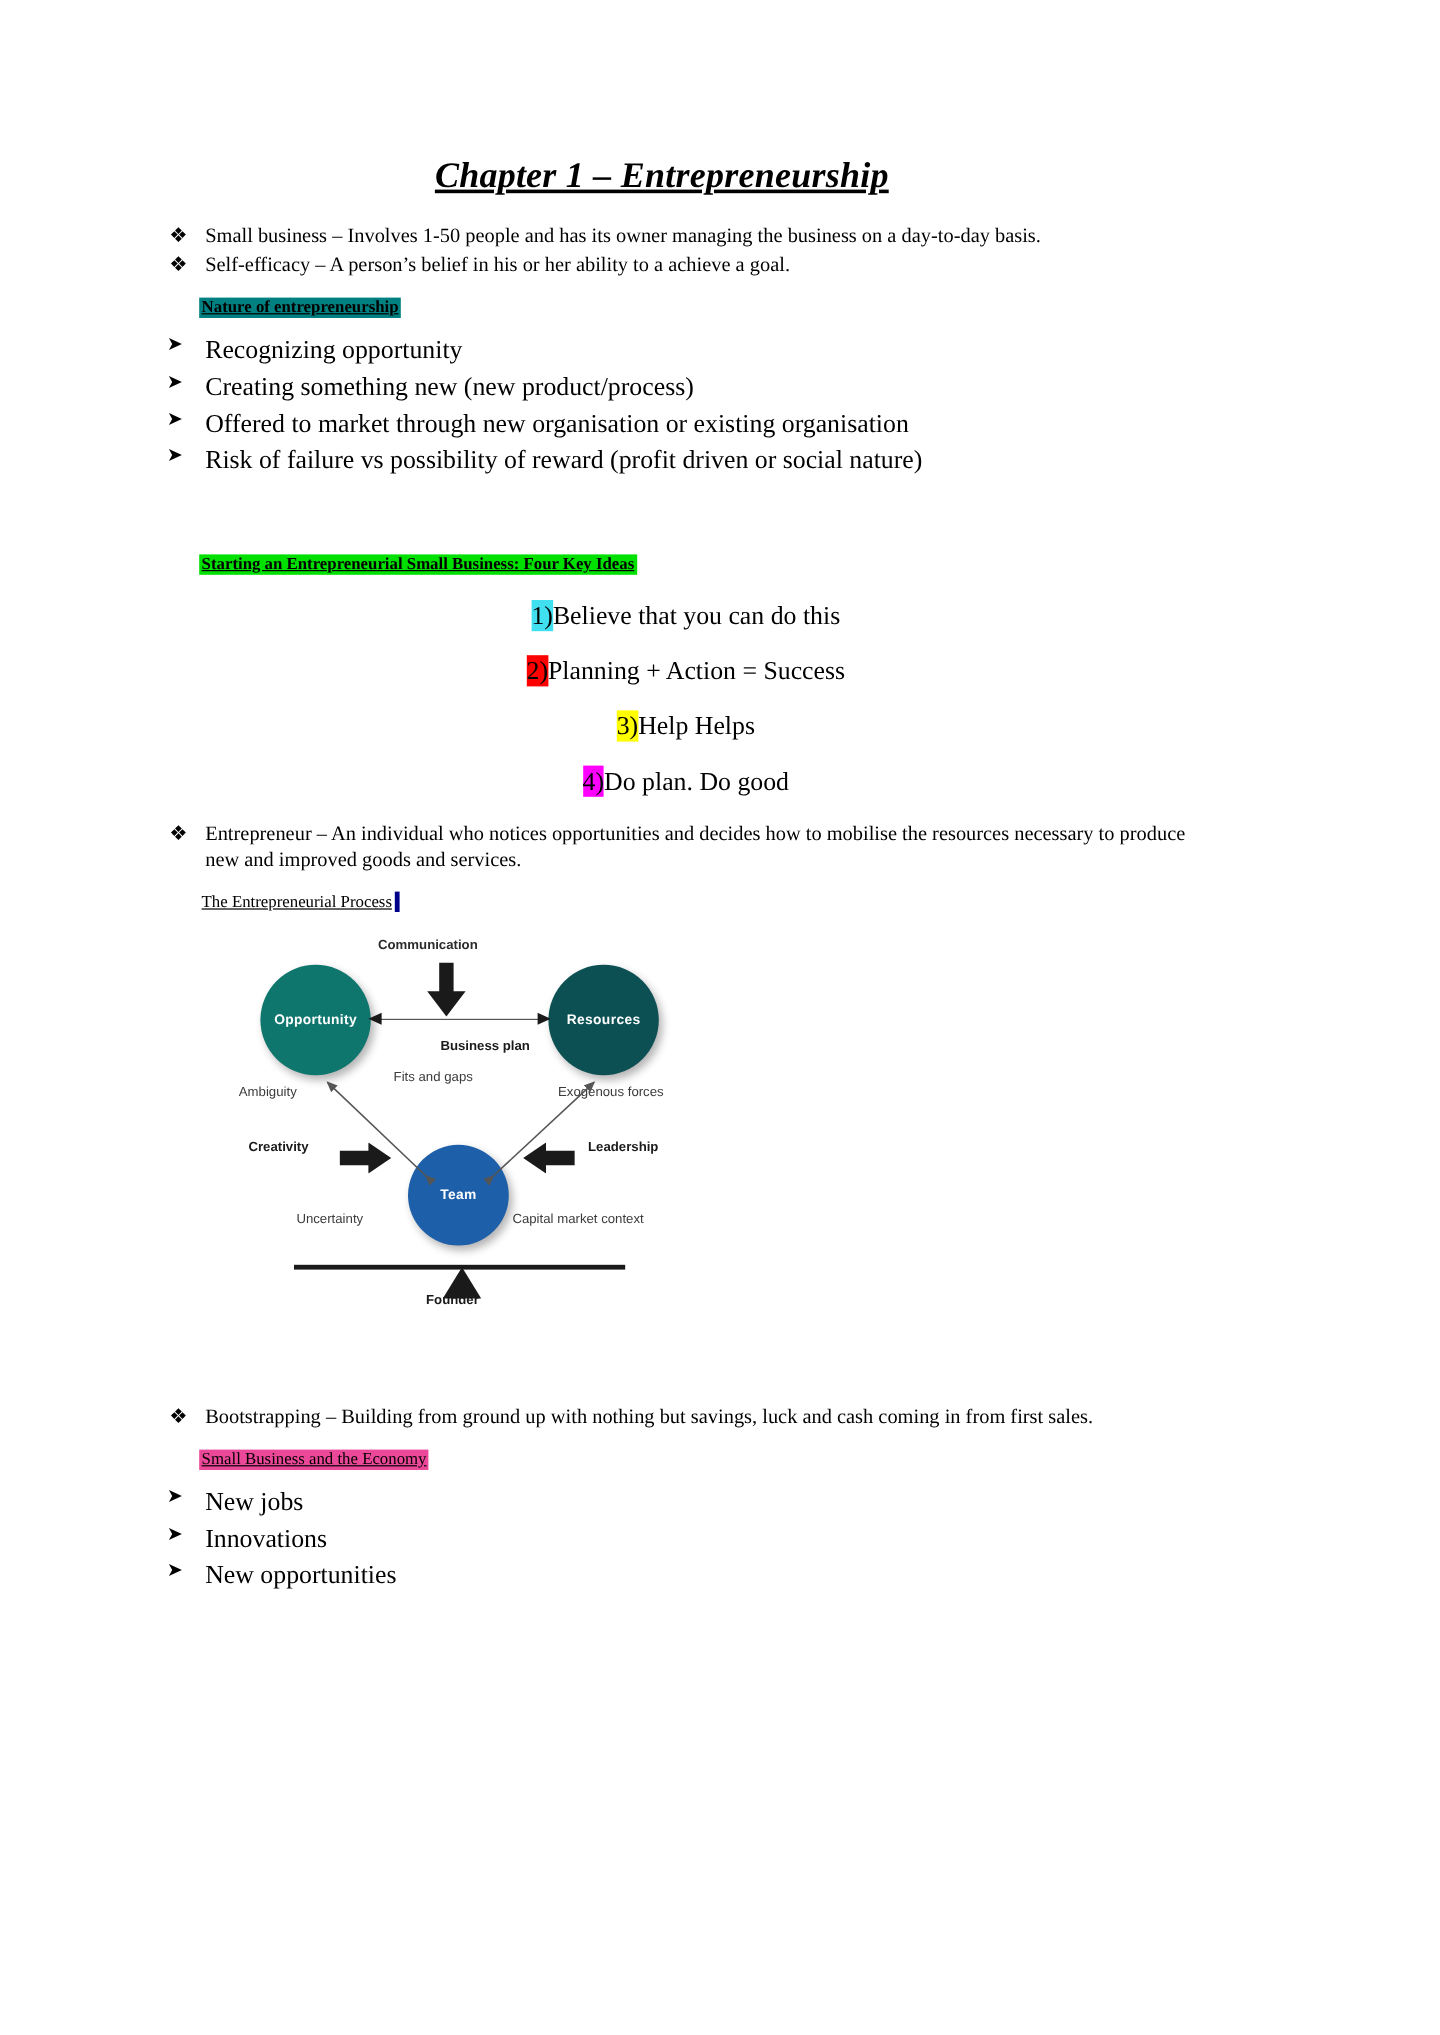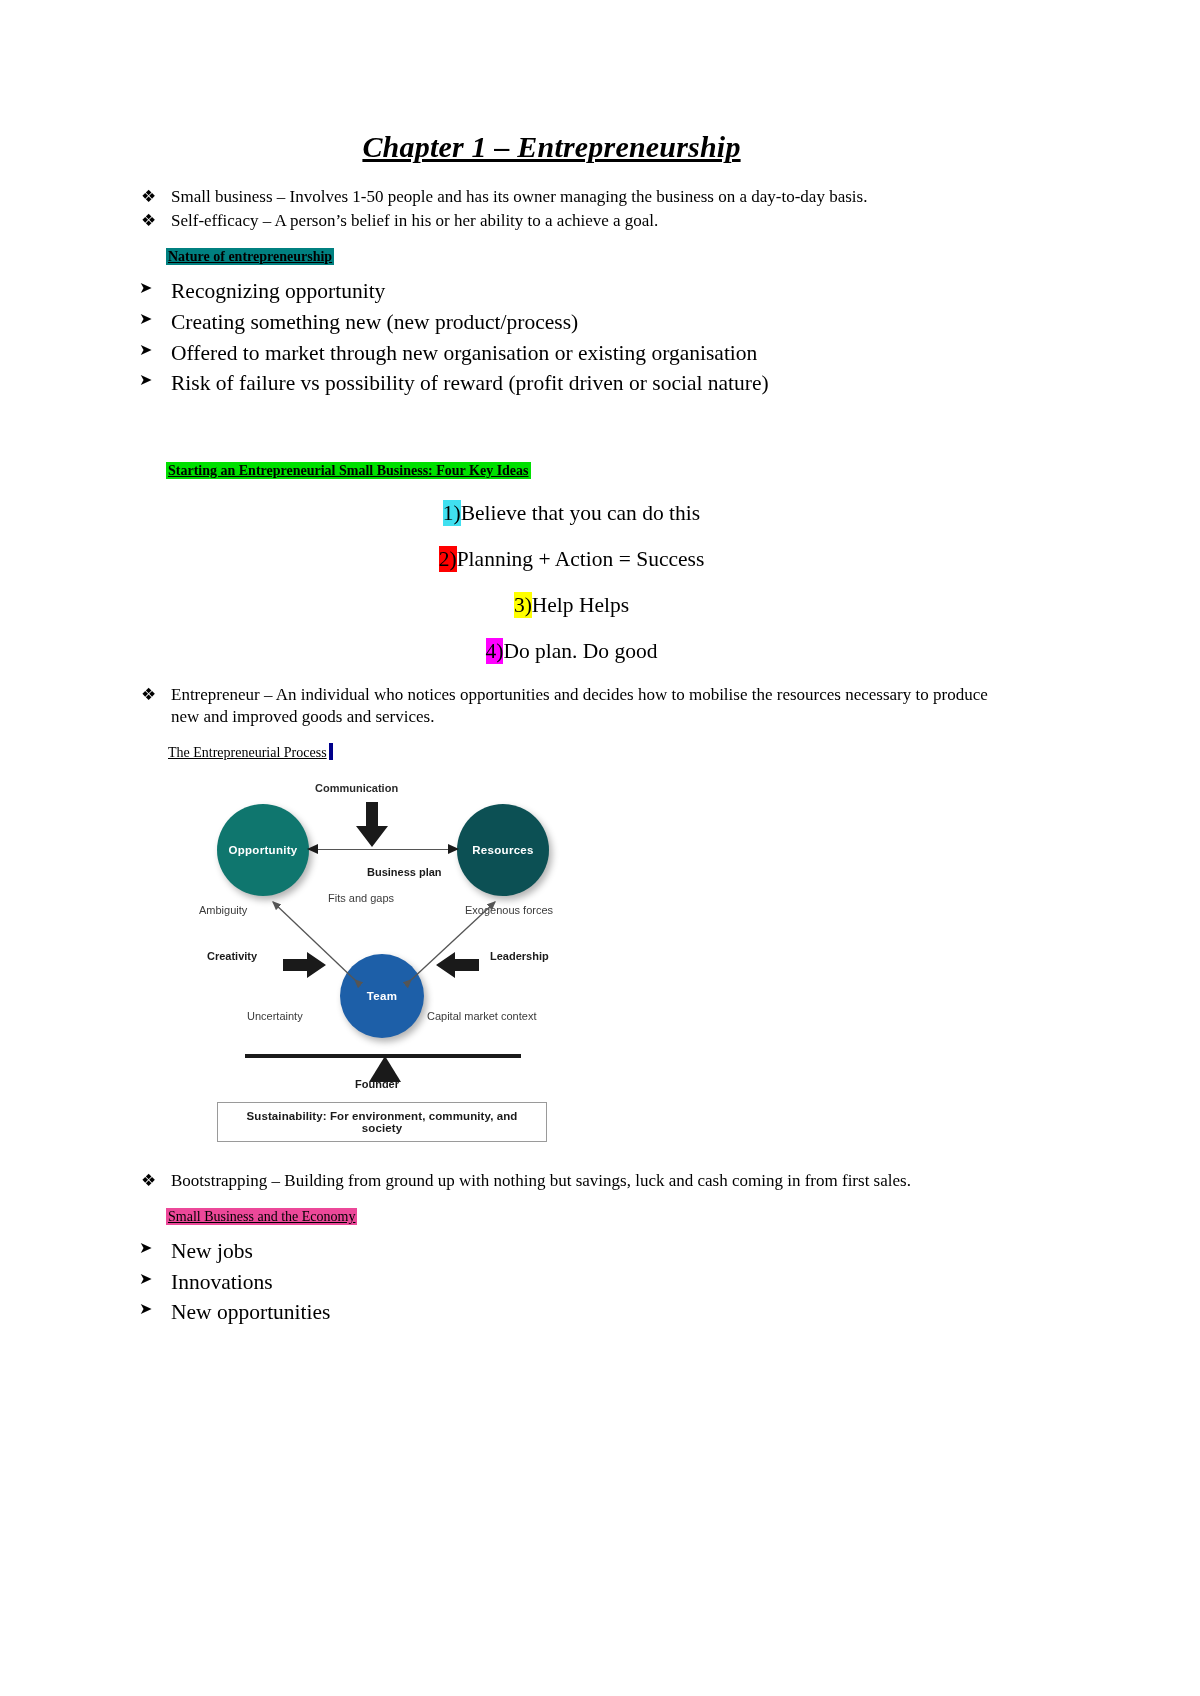--- a/index.html
+++ b/index.html
@@ -294,21 +294,20 @@
 
     <div class="dlabel bold" id="lbl-creativity">Creativity</div>
     <div class="dlabel bold" id="lbl-leadership">Leadership</div>
     <div class="dlabel" id="lbl-uncertainty">Uncertainty</div>
     <div class="dlabel" id="lbl-capital">Capital market context</div>
 
     <div class="fulcrum-bar"></div>
     <div class="fulcrum-tri"></div>
     <div class="dlabel" id="lbl-founder">Founder</div>
 
-    <div class="sustain-box">Sustainability: For environment, community, and society</div>
   </div>
 
   <ul class="diamond" style="margin-top:18px;">
     <li>Bootstrapping – Building from ground up with nothing but savings, luck and cash coming in from first sales.</li>
   </ul>
 
   <div class="heading-row">
     <span class="heading" id="hd-economy" style="background-color: #ec4899;">Small Business and the Economy</span>
   </div>
 

